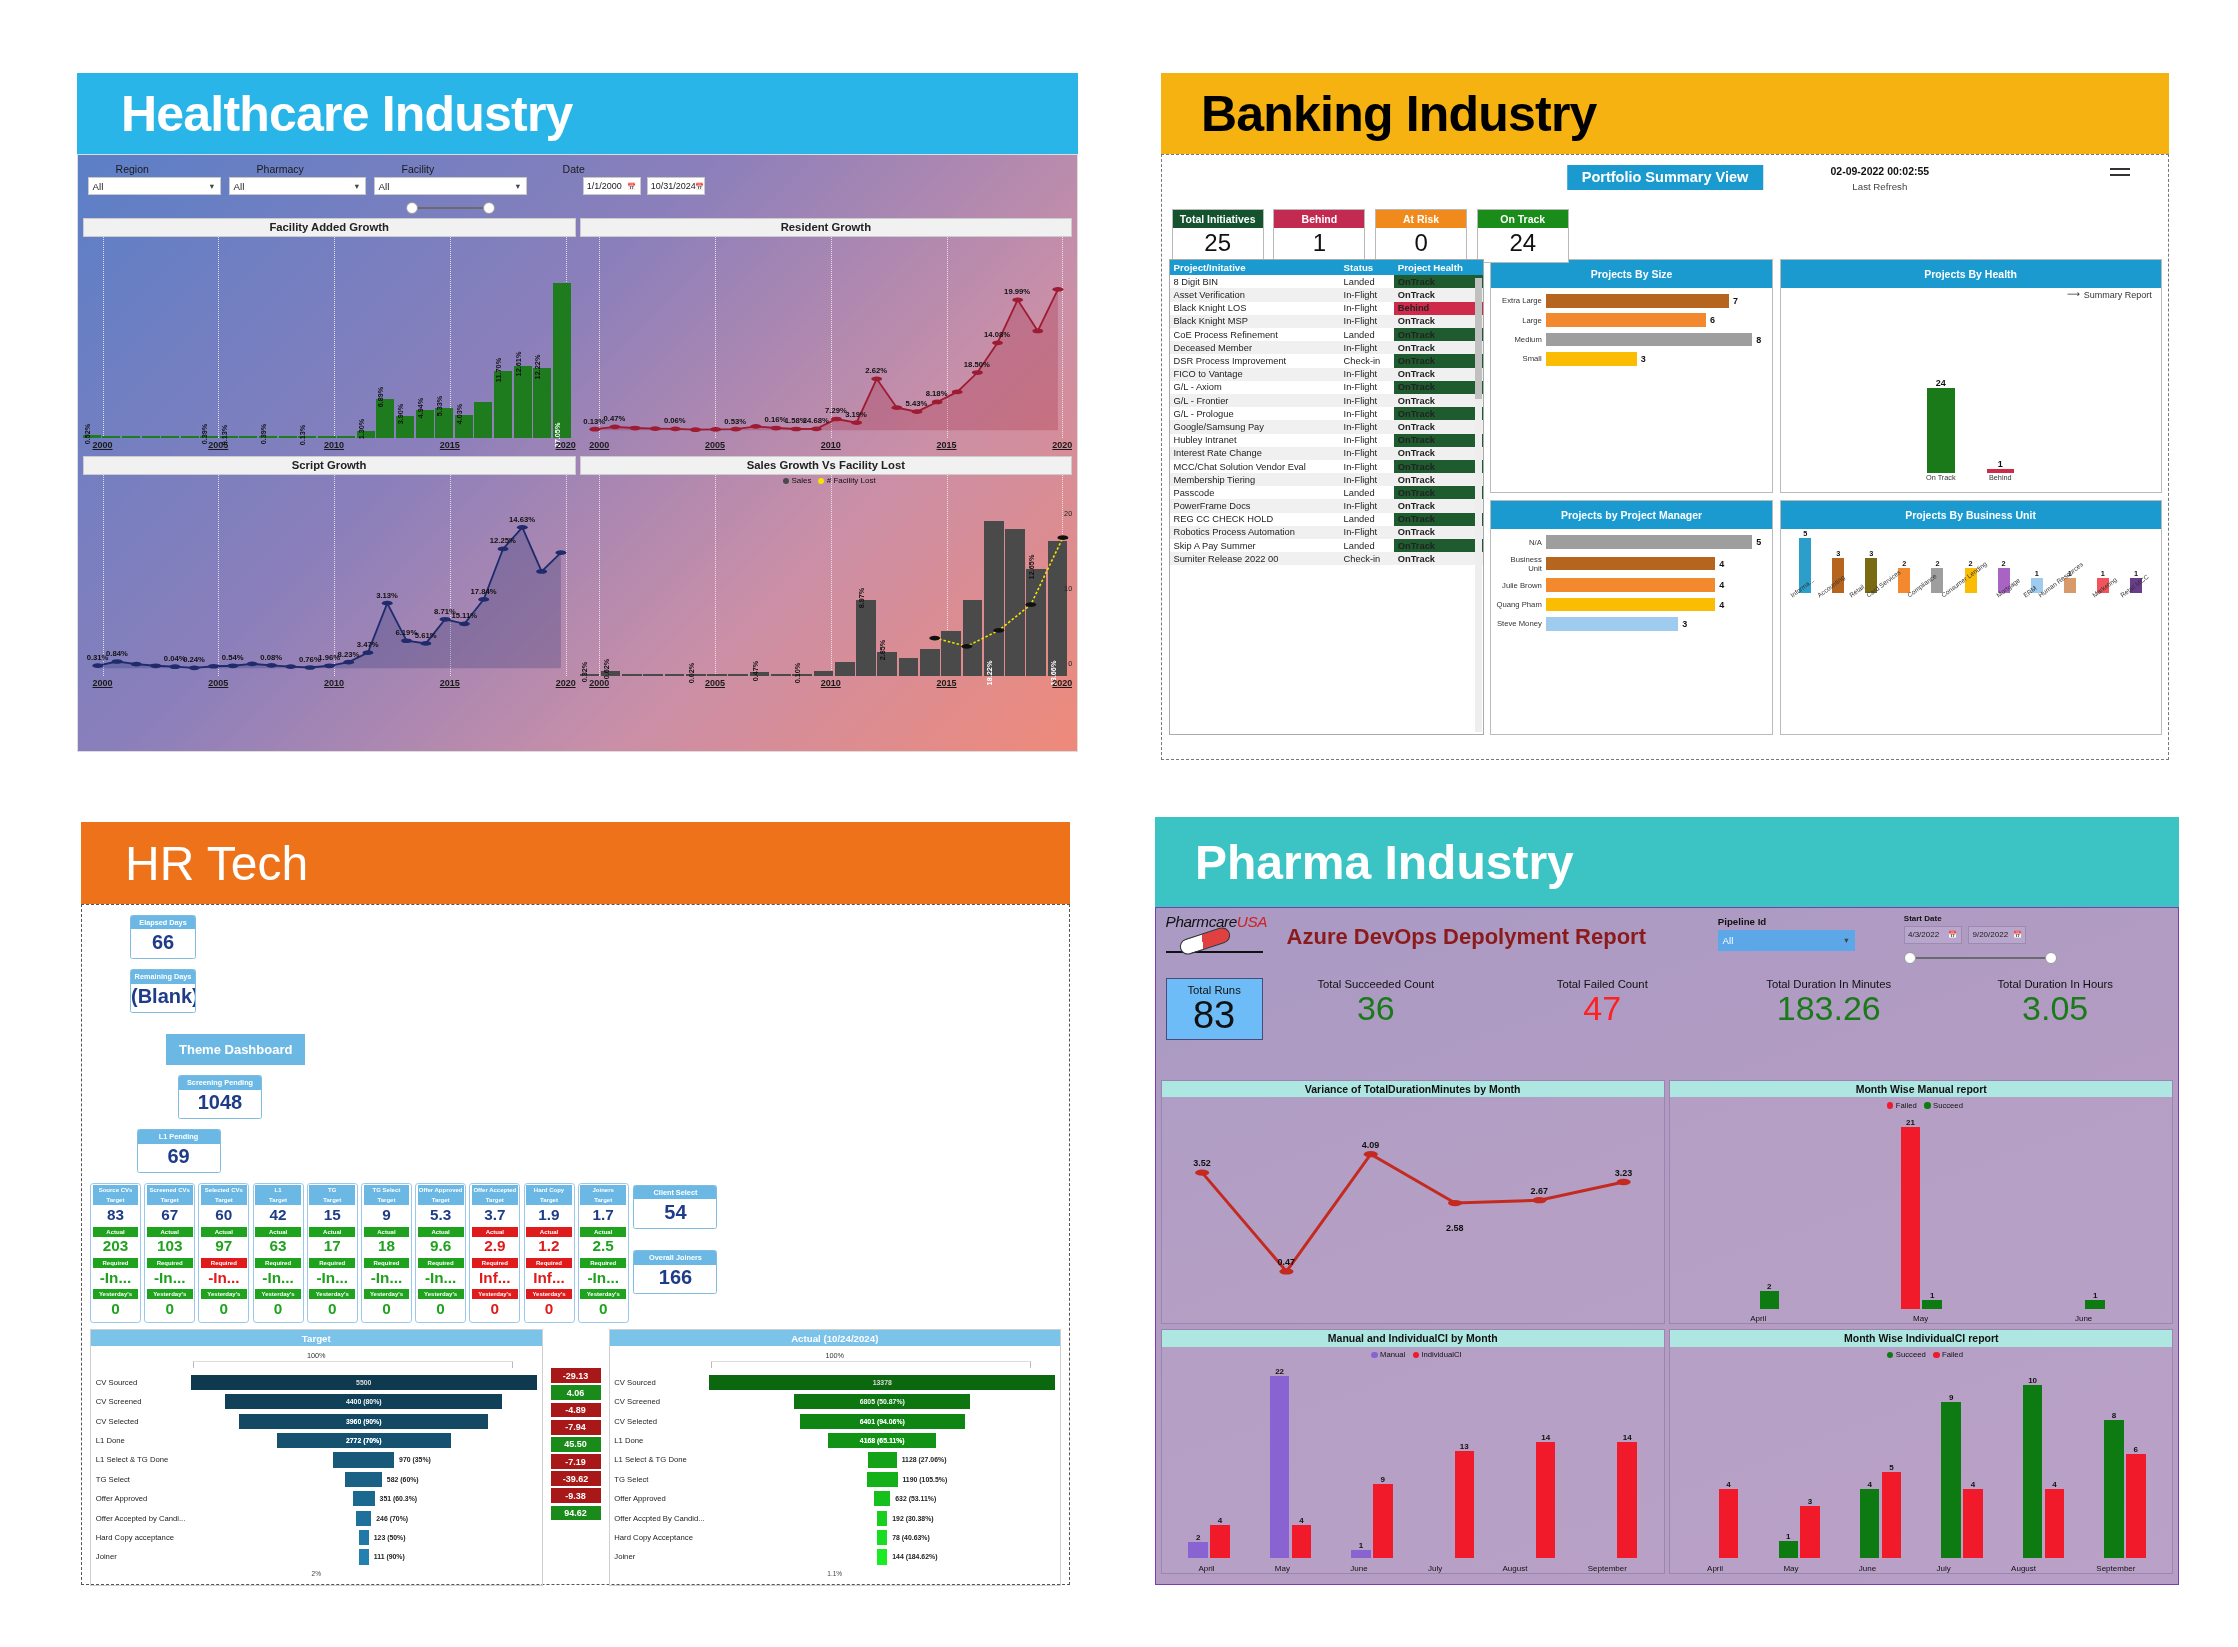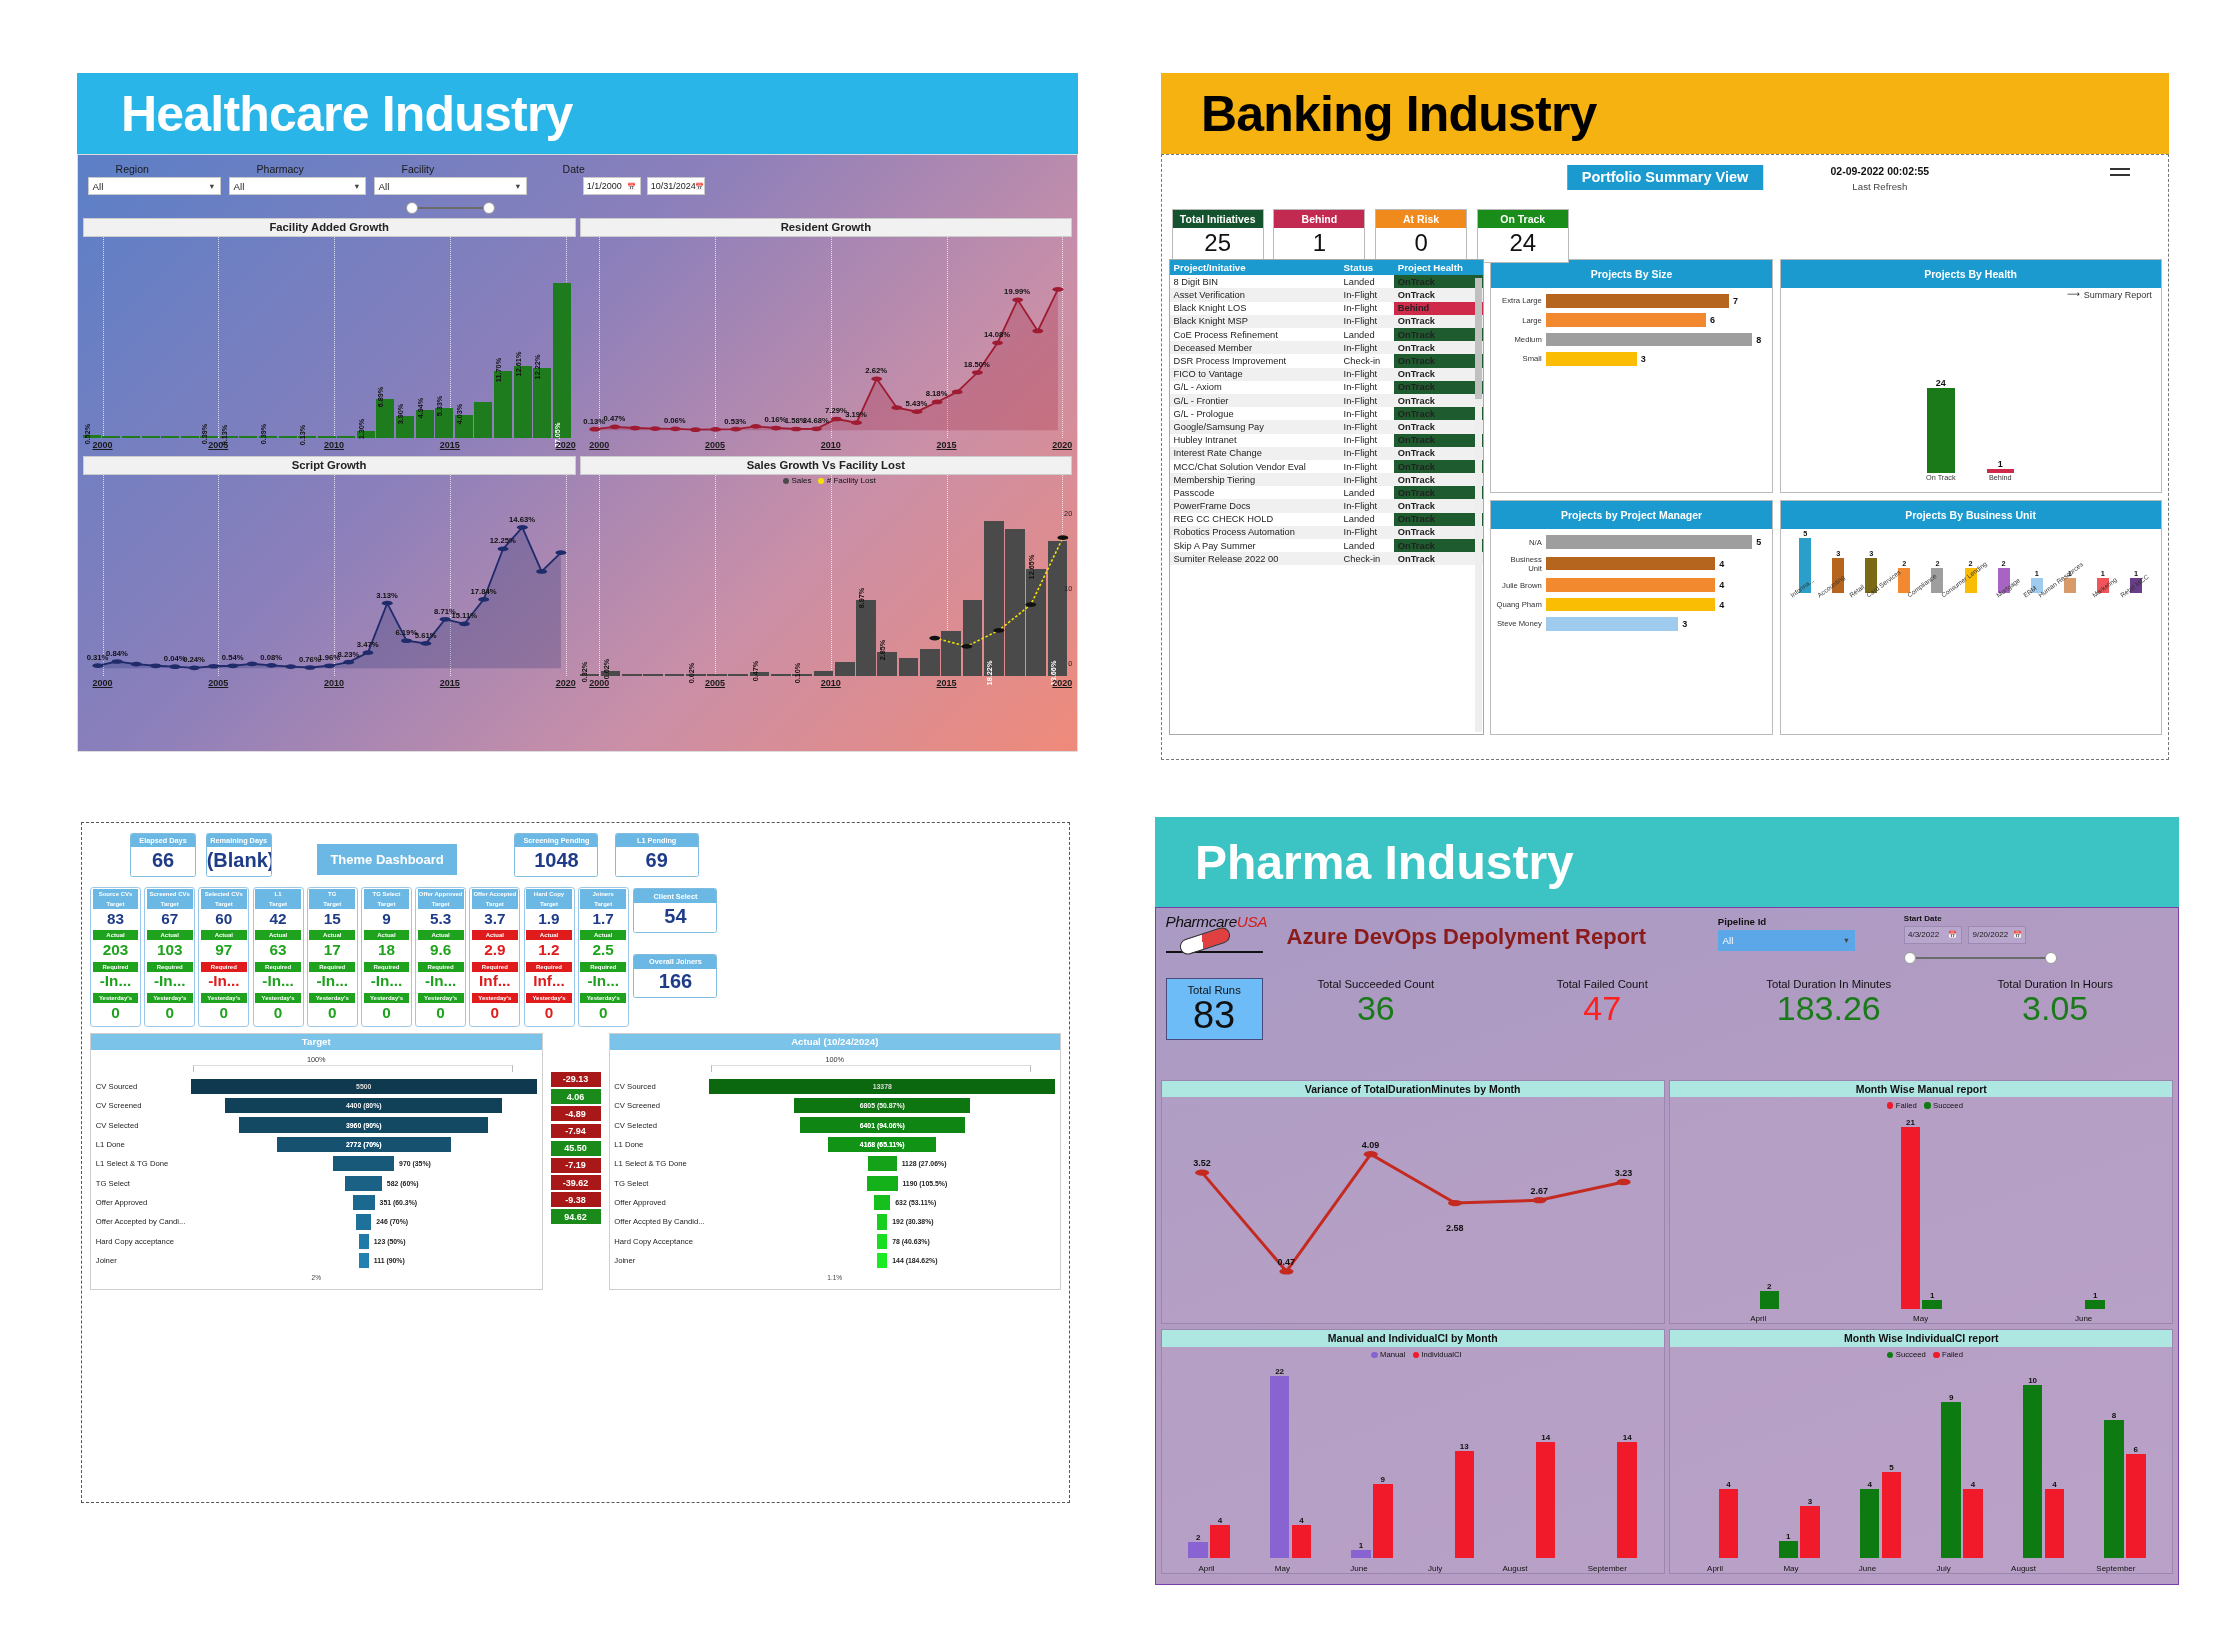--- a/index.html
+++ b/index.html
@@ -96,21 +96,21 @@
   .bu-col .bb { width:100%; }
   .bu-col .bv { position:absolute; bottom:100%; left:50%; transform:translateX(-50%); font-size:7.3px; font-weight:700; color:#111; }
   .bu-labels { display:flex; justify-content:space-around; padding:0 3.2px; height:48px; }
   .bu-labels span { font-size:6.5px; color:#333; transform:rotate(-37deg); transform-origin:left top; white-space:nowrap; display:inline-block; }
 
   
   #hrtech { left:81px; top:822px; width:989px; height:763px; }
   .hr-header { background:#EE7219; height:82px; display:flex; align-items:center; padding-left:44px; }
   .hr-title { color:#fff; font-size:48px; font-weight:400; }
   .hr-body { background:#fff; border:1.6px dashed #555; padding:6.5px 8px; height:681px; }
-  .hr-top { display:flex; align-items:flex-start; gap:9.7px; padding:3.2px 0 4.8px 40px; }
+  .hr-top { display:flex; align-items:flex-start; gap:9.7px; padding:3.2px 0 4.8px 40px;flex-direction:column; }
   .minicard { width:66px; border:1.2px solid #7FBCE0; border-radius:2.4px; overflow:hidden; }
   .minicard.wide { width:84px; }
   .minicard-h { background:#6CB8E4; color:#fff; font-size:7.3px; font-weight:700; text-align:center; padding:2.4px 0; }
   .minicard-v { font-size:20px; font-weight:700; color:#1F3C88; text-align:center; background:#fff; padding:1.6px 0 4px; }
   .theme-btn { background:#6CB8E4; color:#fff; font-size:13px; font-weight:700; padding:8px 13px; margin-left:36px; margin-top:11.3px; }
   .hr-kpis { display:flex; gap:3.2px; margin-top:4.8px; }
   .kcard { width:51px; border:1.2px solid #9bc8e8; border-radius:3.2px; padding:1.6px; background:#fff; }
   .kband { color:#fff; font-size:6px; font-weight:700; text-align:center; padding:2px 0; }
   .kband.blue { background:#6CB8E4; }
   .kband.green { background:#1FA31F; }
@@ -810,20 +810,23 @@
                 <span>Retail MCC</span>
               </div>
             </div>
           </div>
         </div>
     </div>
   </div>
 </div>
 
 <div class="panel" id="hrtech">
+  <div class="hr-header">
+    <div class="hr-title">HR Tech</div>
+  </div>
   <div class="hr-body">
     <div class="hr-top" id="hr-top">
         <div class="minicard">
           <div class="minicard-h">Elapsed Days</div>
           <div class="minicard-v">66</div>
         </div>
         <div class="minicard">
           <div class="minicard-h">Remaining Days</div>
           <div class="minicard-v">(Blank)</div>
         </div>

